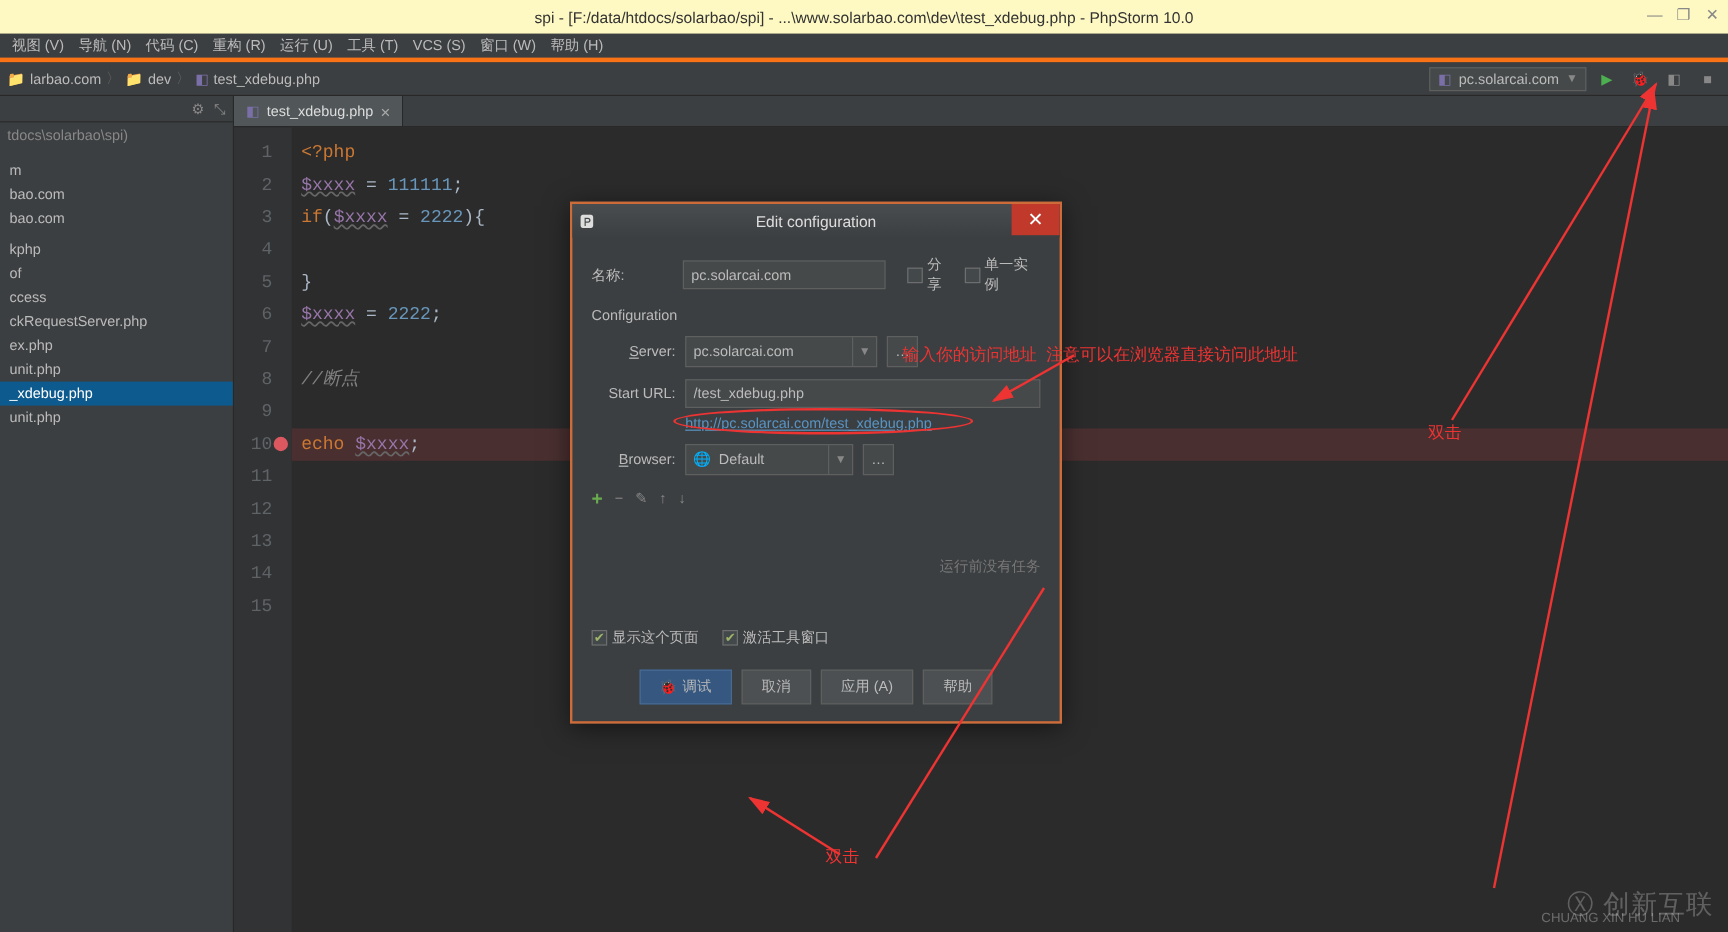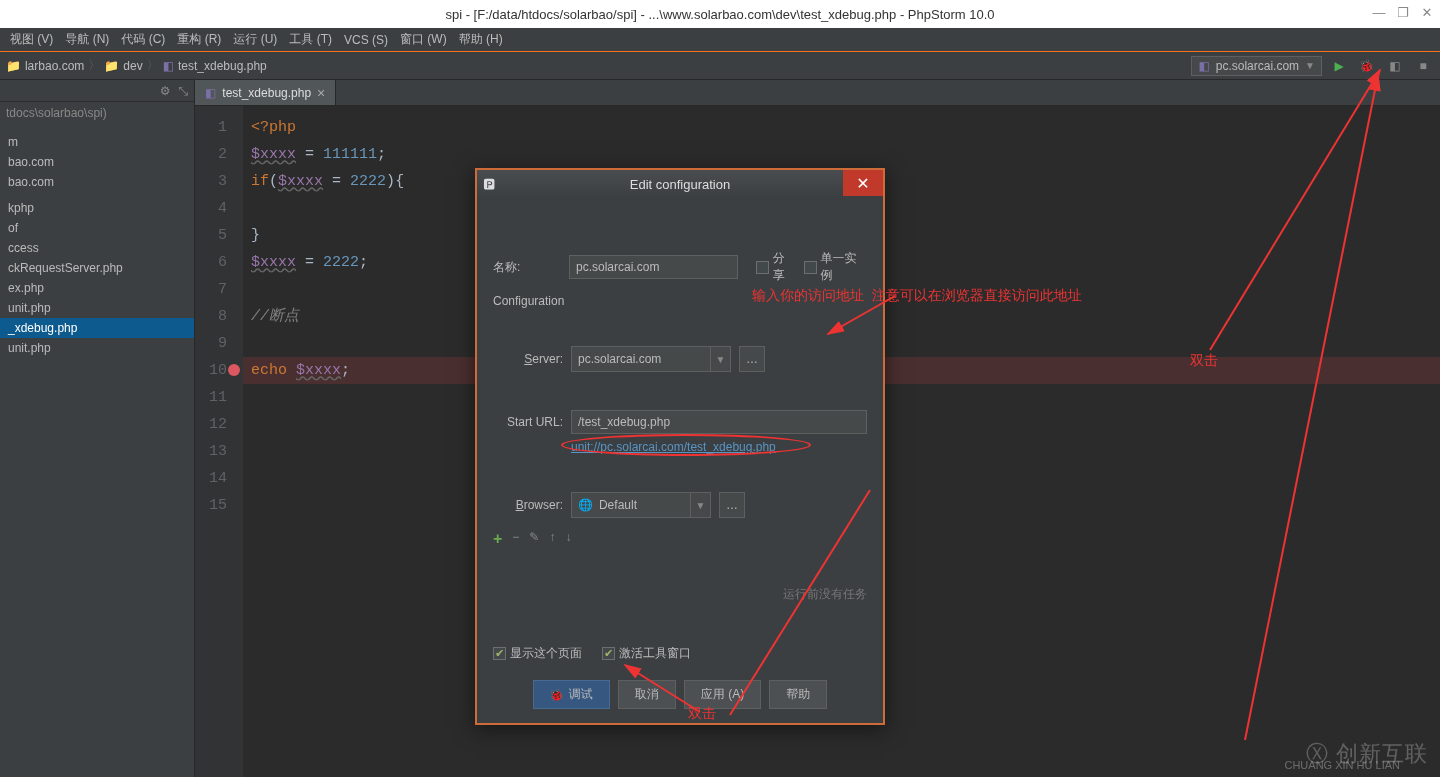--- a/index.html
+++ b/index.html
@@ -8,21 +8,21 @@
   font-size: 12px;
   background: #2b2b2b;
   color: #a9b7c6;
   width: 1440px;
   height: 777px;
   overflow: hidden;
   position: relative;
 }
 .titlebar {
   height: 28px;
-  background: #ffffff;
+  background: #fef9c3;
   color: #333;
   display: flex;
   align-items: center;
   justify-content: center;
   position: relative;
   font-size: 13px;
 }
 .titlebar .win-controls {
   position: absolute;
   right: 4px;
@@ -32,21 +32,21 @@
 }
 .titlebar .win-controls span {
   width: 18px; height: 16px;
   display: flex; align-items: center; justify-content: center;
   color: #888;
   cursor: default;
 }
 .menubar {
   height: 24px;
   background: #3c3f41;
-  border-bottom: 1px solid #f97316;
+  border-bottom: 4px solid #f97316;
   display: flex;
   align-items: center;
   padding-left: 4px;
   color: #bbbbbb;
 }
 .menubar .menu-item {
   padding: 0 6px;
   font-size: 12px;
   cursor: default;
 }
@@ -228,21 +228,20 @@
   color: #fff;
   display: flex; align-items: center; justify-content: center;
   font-size: 16px;
 }
 .dialog-body { padding: 14px 16px 0 16px; }
 .form-row {
   display: flex;
   align-items: center;
   margin-bottom: 10px;
   gap: 8px;
-  margin-top: 38px;
 }
 .form-label { width: 70px; color: #bbb; }
 .form-input {
   background: #45494a;
   border: 1px solid #5e6060;
   color: #bbb;
   padding: 4px 6px;
   height: 24px;
   font-size: 12px;
 }
@@ -508,21 +507,21 @@
       <div class="icon-btn">…</div>
     </div>
 
     <div class="form-row">
       <span class="form-label" style="text-align:right">Start URL:</span>
       <input class="form-input" style="flex: 1 1 0%;" value="/test_xdebug.php">
     </div>
 
     <div class="url-preview">
       <span class="circle"></span>
-      <span>unit://pc.solarcai.com/test_xdebug.php</span>
+      <span>http://pc.solarcai.com/test_xdebug.php</span>
     </div>
 
     <div class="form-row">
       <span class="form-label" style="text-align:right"><u>B</u>rowser:</span>
       <div class="select" style="width:140px">
         <span>🌐</span>
         <span>Default</span>
         <span class="sel-arrow">▼</span>
       </div>
       <div class="icon-btn">…</div>

